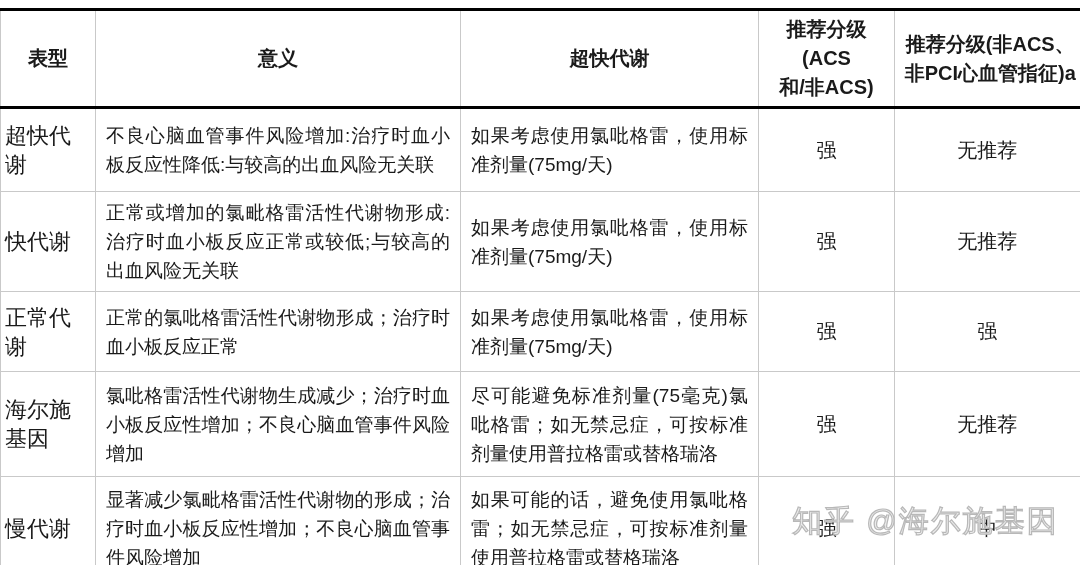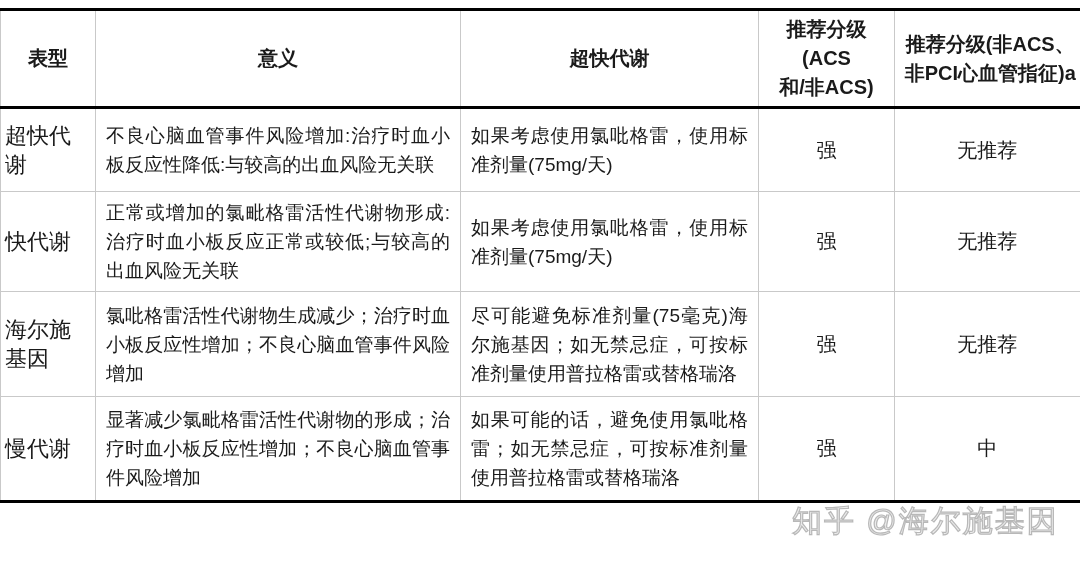--- a/index.html
+++ b/index.html
@@ -122,24 +122,31 @@
           <td class="grade">强</td>
           <td class="grade">无推荐</td>
         </tr>
         <tr class="r2">
           <td class="pheno">快代谢</td>
           <td class="meaning">正常或增加的氯毗格雷活性代谢物形成:治疗时血小板反应正常或较低;与较高的出血风险无关联</td>
           <td class="treat">如果考虑使用氯吡格雷，使用标准剂量(75mg/天)</td>
           <td class="grade">强</td>
           <td class="grade">无推荐</td>
         </tr>
+        <tr class="r3">
+          <td class="pheno">正常代谢</td>
+          <td class="meaning">正常的氯吡格雷活性代谢物形成；治疗时血小板反应正常</td>
+          <td class="treat">如果考虑使用氯吡格雷，使用标准剂量(75mg/天)</td>
+          <td class="grade">强</td>
+          <td class="grade">强</td>
+        </tr>
         <tr class="r4">
           <td class="pheno">海尔施基因</td>
           <td class="meaning">氯吡格雷活性代谢物生成减少；治疗时血小板反应性增加；不良心脑血管事件风险增加</td>
-          <td class="treat">尽可能避免标准剂量(75毫克)海尔施基因；如无禁忌症，可按标准剂量使用普拉格雷或替格瑞洛</td>
+          <td class="treat">尽可能避免标准剂量(75毫克)氯吡格雷；如无禁忌症，可按标准剂量使用普拉格雷或替格瑞洛</td>
           <td class="grade">强</td>
           <td class="grade">无推荐</td>
         </tr>
         <tr class="r5">
           <td class="pheno">慢代谢</td>
           <td class="meaning">显著减少氯毗格雷活性代谢物的形成；治疗时血小板反应性增加；不良心脑血管事件风险增加</td>
           <td class="treat">如果可能的话，避免使用氯吡格雷；如无禁忌症，可按标准剂量使用普拉格雷或替格瑞洛</td>
           <td class="grade">强</td>
           <td class="grade">中</td>
         </tr>

